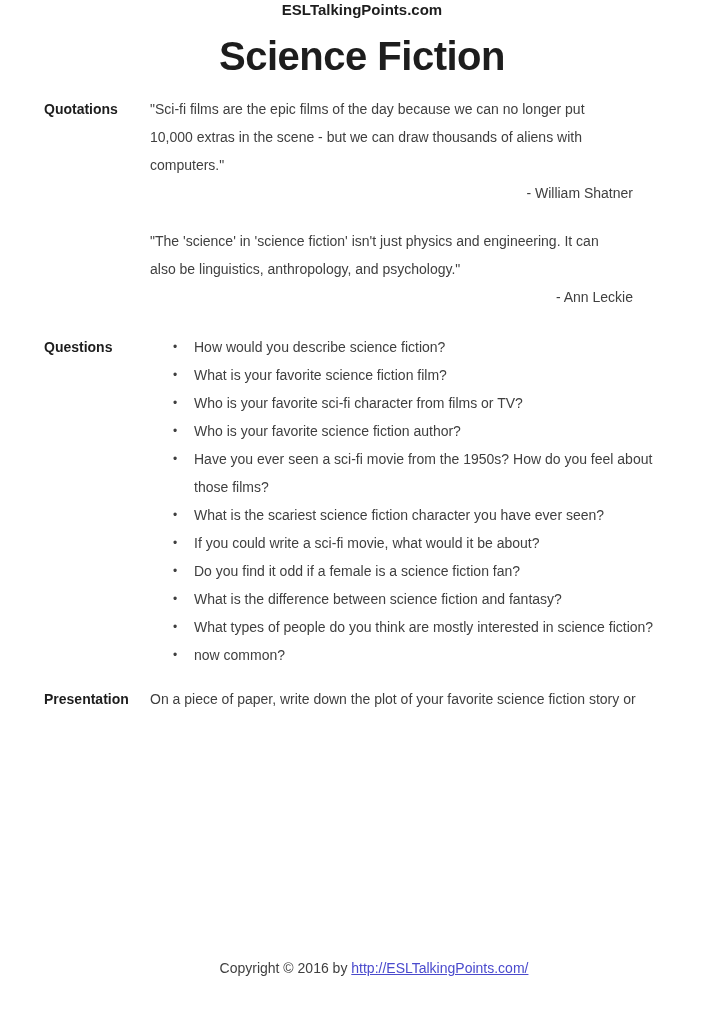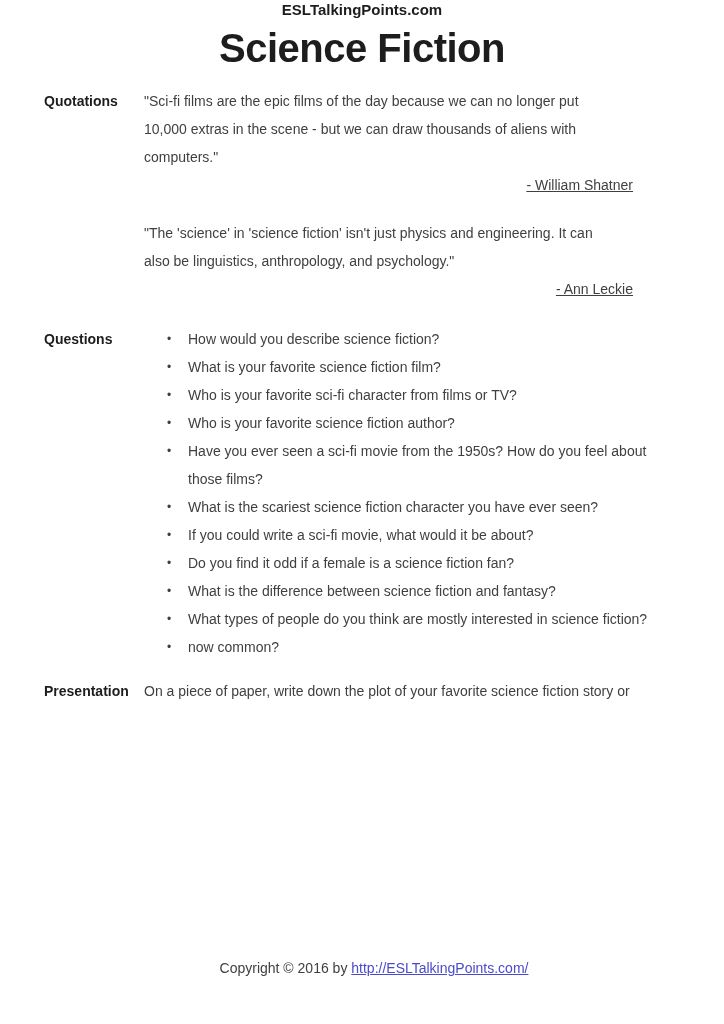--- a/index.html
+++ b/index.html
@@ -19,48 +19,48 @@
   }
   
   .site-name {
     text-align: center;
     font-size: 15px;
     font-weight: 700;
     line-height: 20px;
     color: var(--heading-text, #1d1d1d);
   }
   .page-title {
-    margin-top: 4px;
+    margin-top: 12px;
     text-align: center;
     font-size: 40px;
     font-weight: 700;
     line-height: 48px;
     color: var(--heading-text, #1d1d1d);
     letter-spacing: -0.5px;
   }
   
   .section {
     display: flex;
     font-size: 14px;
     line-height: 28px;
+    gap: 6px;
   }
   .section-label {
     width: 100px;
     flex-shrink: 0;
     font-weight: 700;
     color: var(--heading-text, #1d1d1d);
   }
   .section-content { flex: 1; min-width: 0; }
   .line { white-space: nowrap; }
   .quotations-section { margin-top: 15px; }
   .quote-2 { margin-top: 20px; }
   .attribution {
     text-align: right;
     padding-right: 47px;
-    text-decoration: underline;
   }
   .questions-section { margin-top: 22px; }
   .question { display: flex; padding-left: 23px; }
   .bullet {
     width: 21px;
     flex-shrink: 0;
     font-size: 12px;
     line-height: 28px;
     color: var(--body-text, #3f3f3f);
   }

